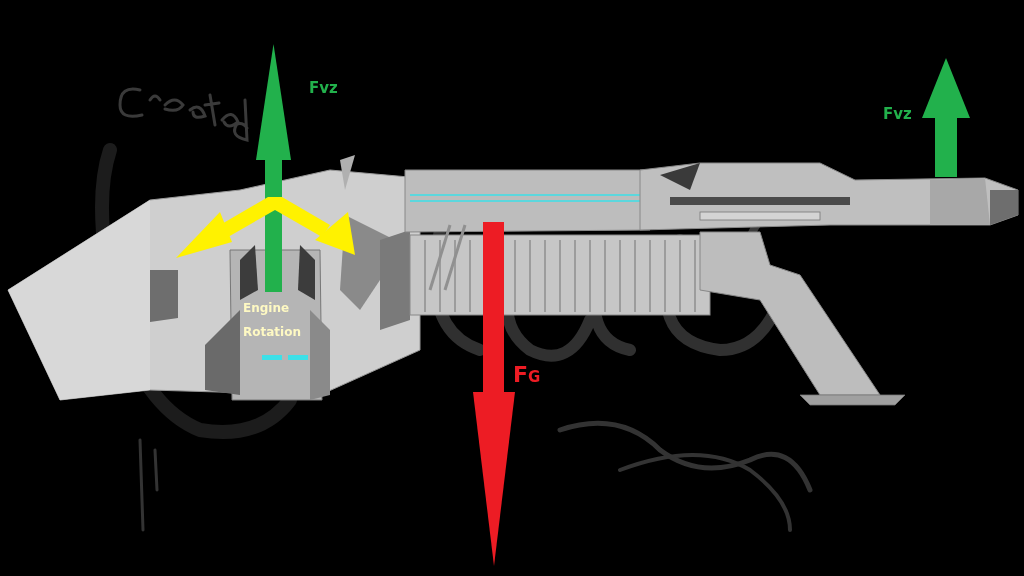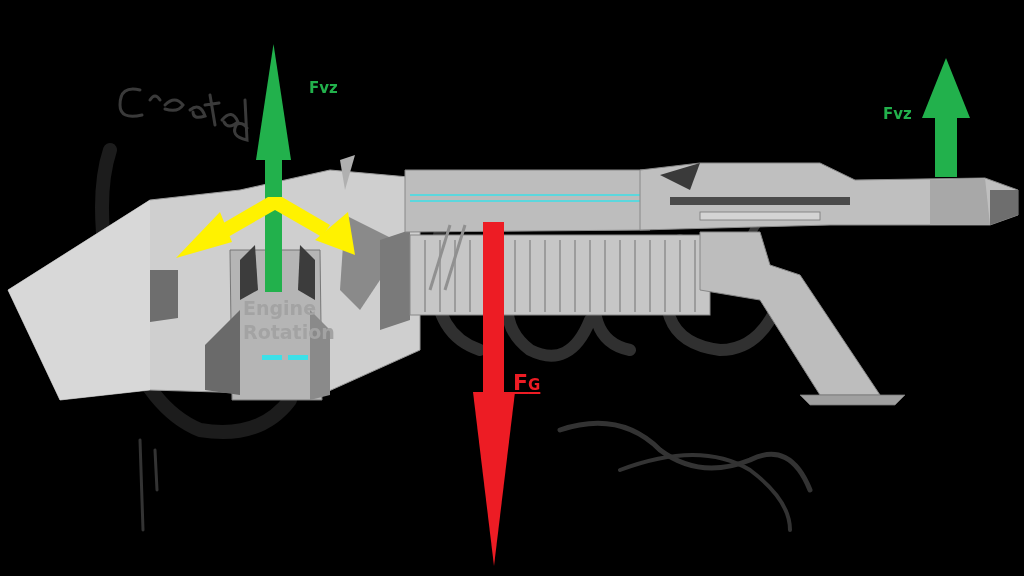--- a/index.html
+++ b/index.html
@@ -2,21 +2,21 @@
 <html><head>
 <meta charset="utf-8">
 <style>
   html, body { margin:0; padding:0; background:#000; }
   body { width:1024px; height:576px; overflow:hidden; position:relative; font-family:"Liberation Sans", sans-serif; }
   #stage { position:absolute; left:0; top:0; width:1024px; height:473px; }
   .label { position:absolute; font-family:"DejaVu Sans", sans-serif; font-weight:bold; white-space:nowrap; }
   .fvz { font-size:15px; }
   .fg { font-size:22px; }
   .fg small { font-size:15px; }
-  .engine { font-size:19px; line-height:24px; color:#a3a3a3; }
+  .engine { font-size:12px; line-height:24px; color:#fef9c3; }
 </style>
 </head>
 <body>
 
 <div id="stage">
   <svg width="1024" height="576" viewBox="0 0 1024 576" xmlns="http://www.w3.org/2000/svg">
 
     <g fill="none" stroke="#3A3A3A" stroke-width="3" stroke-linecap="round">
       <path d="M140 90 q-20 -5 -20 15 q0 15 22 10 M150 100 q5 -8 10 0 M165 105 q10 -10 18 0 q-5 8 -18 4 M190 110 q10 -8 15 6 q-12 4 -12 -4 M210 95 l5 30 M205 105 l14 -2 M222 120 q10 -12 16 2 q-10 8 -14 0 M245 100 l2 40 q-18 -4 -10 -16 q6 -2 10 4"></path>
       <path d="M110 150 q-20 60 10 180 q30 80 80 100 q60 10 90 -30" stroke-width="14" stroke="#1c1c1c"></path>
@@ -101,20 +101,20 @@
 
     <g fill="#FFF200">
       <polygon points="268,197 282,197 330,225 322,237 275,210 228,237 220,225"></polygon>
       <polygon points="176,258 220,212 232,242"></polygon>
       <polygon points="355,255 348,212 315,240"></polygon>
     </g>
   </svg>
 
   <div class="label fvz" style="left:309px; top:79px; color:#22B14C;">Fvz</div>
   <div class="label fvz" style="left:883px; top:105px; color:#22B14C;">Fvz</div>
-  <div class="label fg" style="left:513px; top:370px; color:#ED1C24;text-decoration:underline;">
+  <div class="label fg" style="left:513px; top:362px; color:#ED1C24;">
     <span>F</span><small>G</small>
   </div>
   <div class="label engine" style="left:243px; top:296px;">
     <div>Engine</div>
     <div>Rotation</div>
   </div>
 </div>
 
 </body></html>

